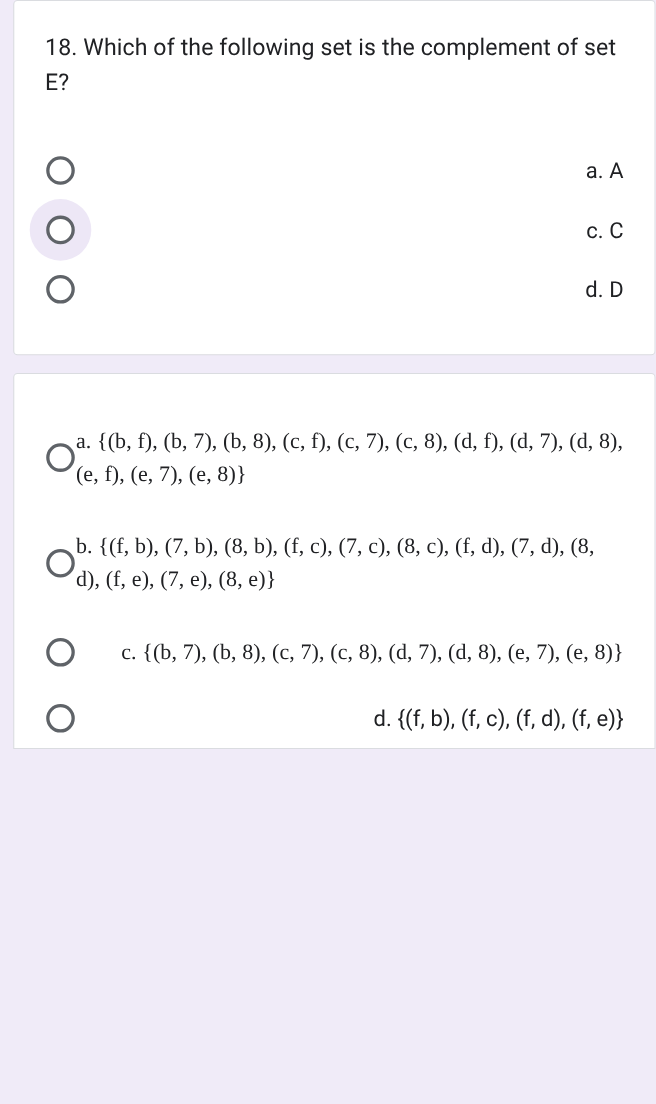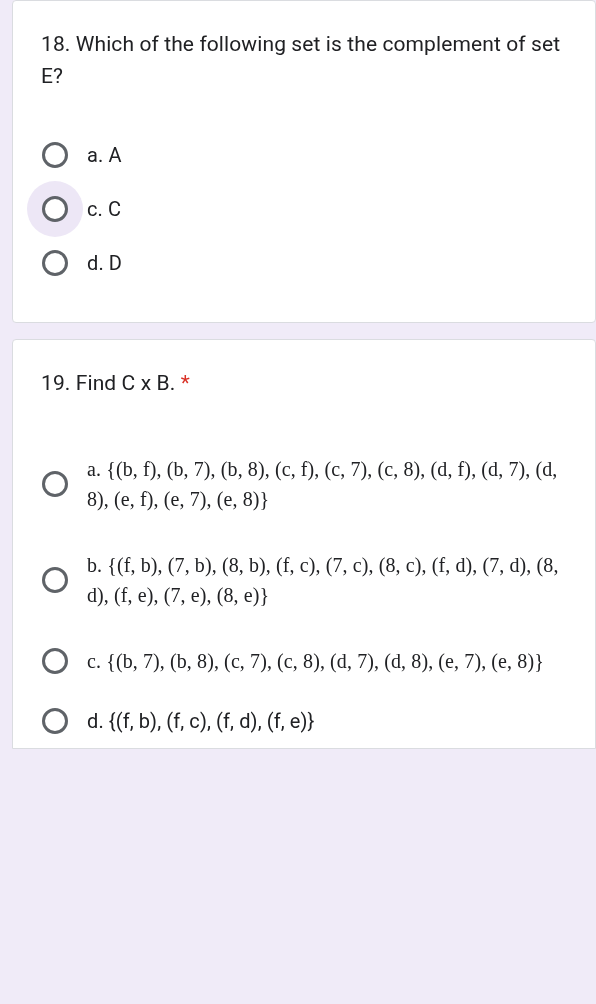--- a/index.html
+++ b/index.html
@@ -35,24 +35,24 @@
       color: #d93025;
     }
     .options {
       display: flex;
       flex-direction: column;
       gap: 0;
     }
     .option {
       display: flex;
       align-items: center;
-      gap: 18px;
       min-height: 48px;
       padding: 12px 0;
       cursor: pointer;
+      justify-content: space-between;
     }
     .option.multiline {
       align-items: center;
       padding: 18px 0;
       font-family: Liberation Serif, serif;
     }
     .radio-wrapper {
       position: relative;
       width: 28px;
       height: 28px;
@@ -111,23 +111,20 @@
       <div class="option">
         <div class="radio-wrapper">
           <div class="radio"></div>
         </div>
         <span class="option-label">d. D</span>
       </div>
     </div>
   </div>
 
   <div class="card" style="border-bottom-left-radius:0;border-bottom-right-radius:0;margin-bottom:0;padding-bottom:0;">
-    <div class="question-text">
-      <span>19. Find C x B. </span><span class="required">*</span>
-    </div>
     <div class="options">
       <div class="option multiline">
         <div class="radio-wrapper">
           <div class="radio"></div>
         </div>
         <span class="option-label">a. {(b, f), (b, 7), (b, 8), (c, f), (c, 7), (c, 8), (d, f), (d, 7), (d, 8), (e, f), (e, 7), (e, 8)}</span>
       </div>
       <div class="option multiline">
         <div class="radio-wrapper">
           <div class="radio"></div>

